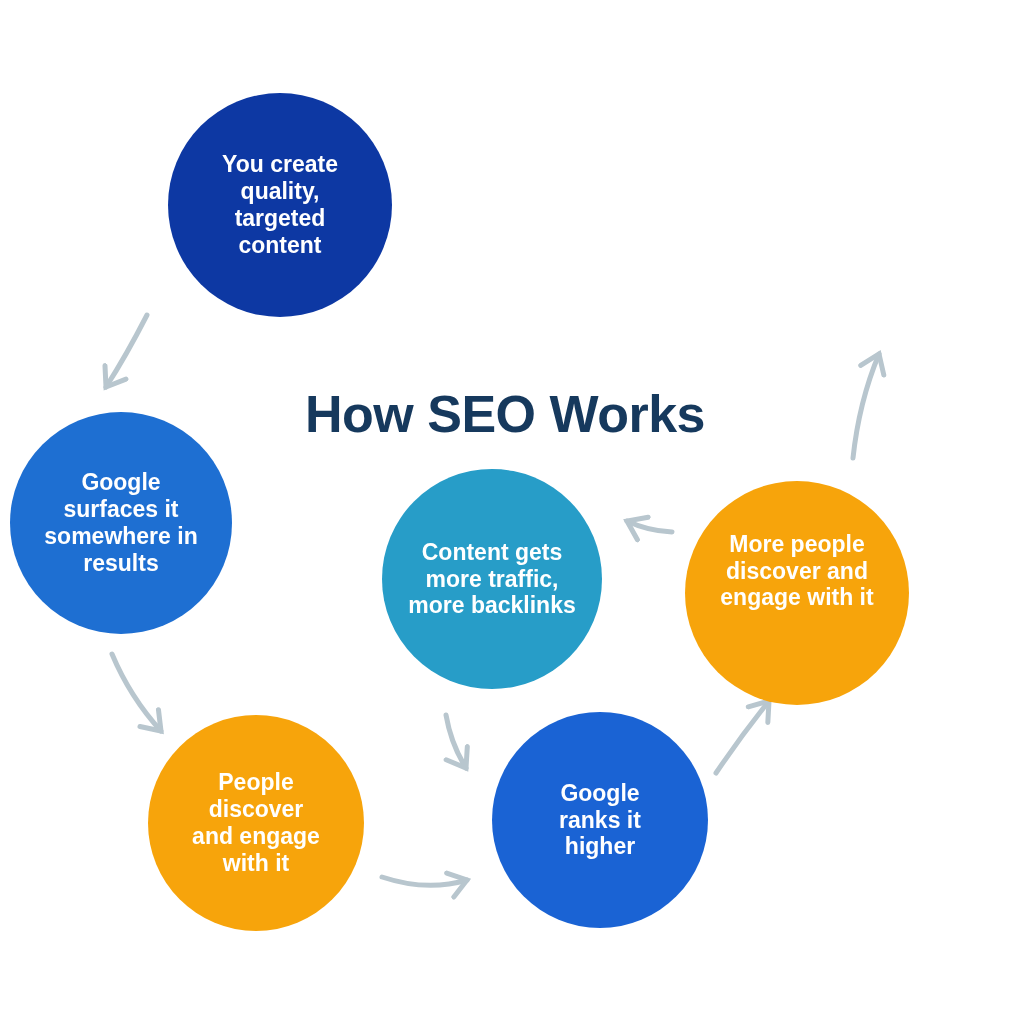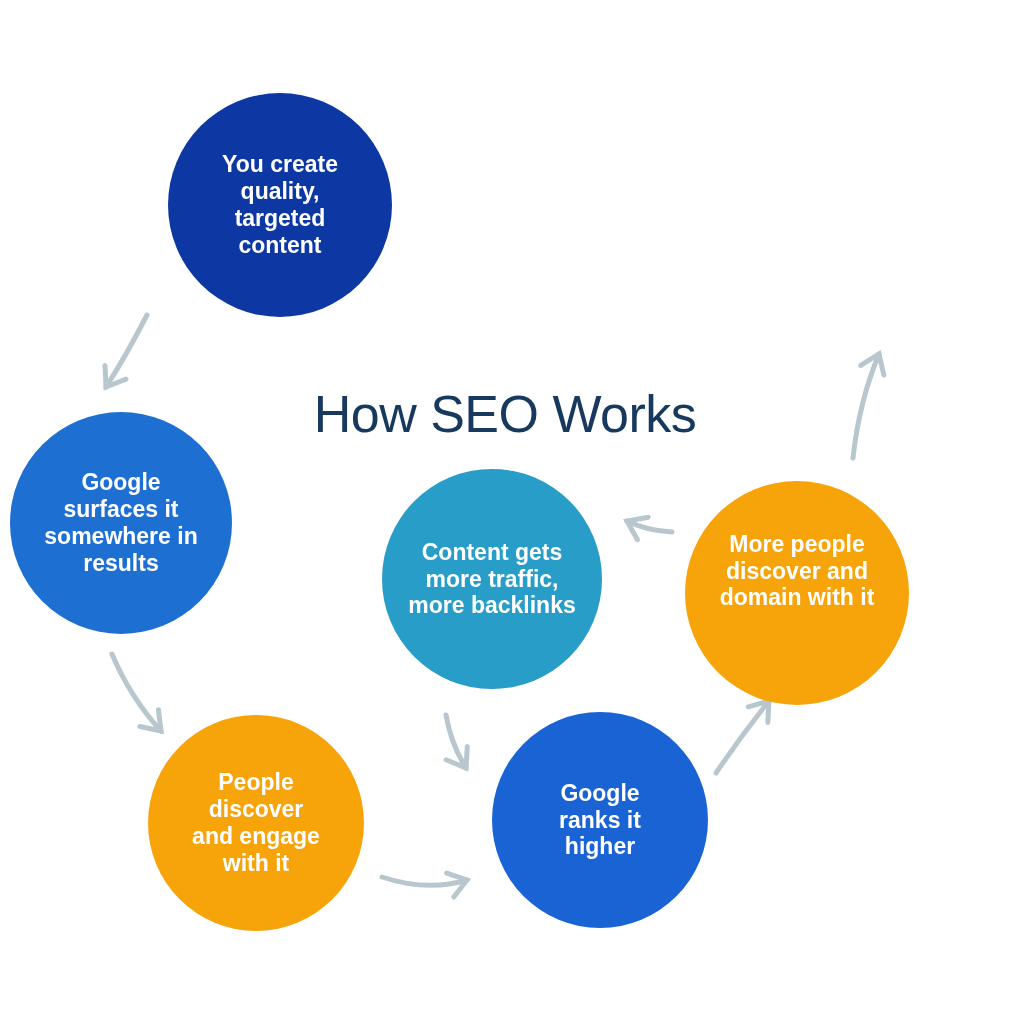--- a/index.html
+++ b/index.html
@@ -10,21 +10,21 @@
     position: relative;
     overflow: hidden;
   }
   #canvas { position: absolute; inset: 0; }
 
   .diagram-title {
     position: absolute;
     left: 0; top: 349px; width: 1010px;
     text-align: center;
     font-size: 52px;
-    font-weight: 400;
+    font-weight: 700;
     letter-spacing: -0.5px;
     color: #16395d;
   }
 
   .step-circle {
     position: absolute;
     border-radius: 50%;
     display: flex;
     align-items: center;
     justify-content: center;
@@ -111,17 +111,17 @@
 
   <div class="step-circle c5" style="background-color: rgb(26, 99, 212);">
     <span class="step-label">Google
 ranks it
 higher</span>
   </div>
 
   <div class="step-circle c6" style="background-color: rgb(247, 164, 11);">
     <span class="step-label">More people
 discover and
-domain with it</span>
+engage with it</span>
   </div>
 
 
 </div>
 
 </body></html>

